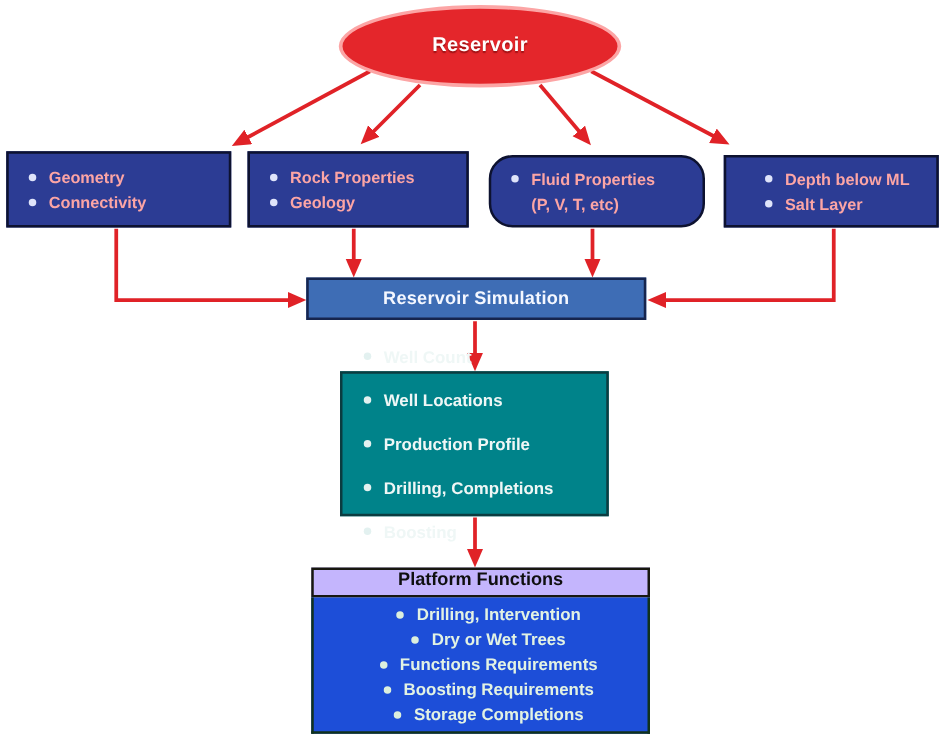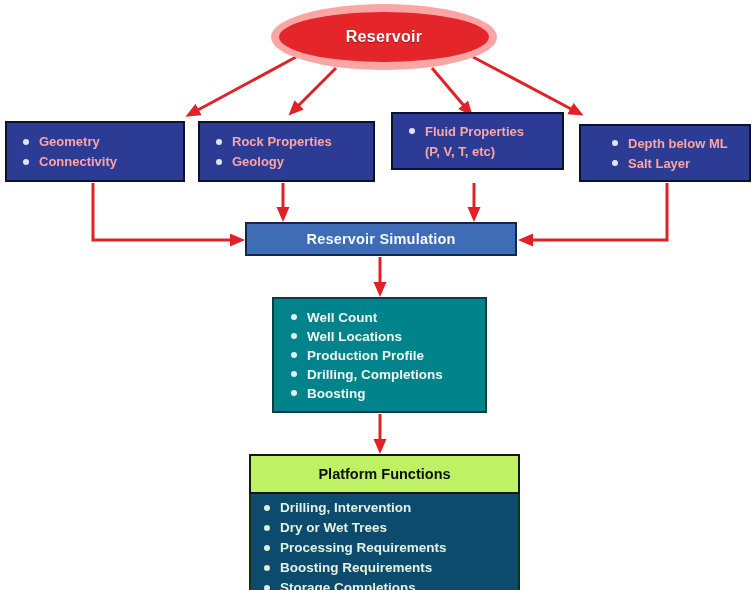--- a/index.html
+++ b/index.html
@@ -9,21 +9,21 @@
     background:#ffffff;
     font-family:"Liberation Sans", sans-serif;
     overflow:hidden;
   }
   .arrows{position:absolute;left:0;top:0;width:756px;height:590px;pointer-events:none;}
 
   
   .ellipse{
     position:absolute;left:271px;top:4px;width:226px;height:66px;
     background:#e4262b;
-    border:8px solid #fca5a5;
+    border:3px solid #fca5a5;
     border-radius:50%;
     display:flex;align-items:center;justify-content:center;
     box-sizing:border-box;
   }
   .ellipse .lbl{
     color:#ffffff;font-weight:bold;font-size:16px;letter-spacing:.3px;
     text-shadow:0 1px 1px rgba(100,0,0,.55);
   }
 
   
@@ -58,47 +58,48 @@
     border:2px solid #16254e;
     display:flex;align-items:center;justify-content:center;text-align:right;
   }
   .sim .lbl{color:#f4f7ff;font-weight:bold;font-size:14.5px;letter-spacing:.2px;}
 
   
   .teal{
     background:#00838a;
     border:2px solid #0b3c40;
     padding-left:17px;
-    gap:4px;
+    gap:20px;
   }
   .teal .txt{color:#eff7f6;font-size:13.5px;}
   .teal .dot{background:#e3f1f0;}
 
   
   .platform{
     position:absolute;left:249px;top:454px;width:271px;
     box-sizing:border-box;
   }
   .platform-header{
     box-sizing:border-box;
-    height:40px;
-    background:#bef264;
+    height:24px;
+    background:#c4b5fd;
     border:2px solid #17170f;
-    display:flex;align-items:center;justify-content:center;
+    display:flex;align-items:flex-start;justify-content:center;
   }
   .platform-header .lbl{color:#0f0f0f;font-weight:bold;font-size:14.5px;}
   .platform-body{
     box-sizing:border-box;
     height:109px;
-    background:#0c4a6e;
+    background:#1d4ed8;
     border:2px solid #10321c;
     border-top:none;
     display:flex;flex-direction:column;justify-content:center;
     padding-left:13px;
     gap:5px;
+    align-items:center;
   }
   .platform-body .txt{color:#e2f2e3;font-size:13.5px;}
   .platform-body .dot{background:#dcefdd;}
 </style>
 </head>
 <body>
 
 <div class="canvas">
 
   <svg class="arrows" viewBox="0 0 756 590" xmlns="http://www.w3.org/2000/svg">
@@ -140,21 +141,21 @@
     <div class="row">
       <span class="dot"></span>
       <span class="txt">Rock Properties</span>
     </div>
     <div class="row">
       <span class="dot"></span>
       <span class="txt">Geology</span>
     </div>
   </div>
 
-  <div class="bbox navy" style="left:391px;top:112px;width:173px;height:58px;">
+  <div class="bbox navy" style="left:391px;top:124px;width:173px;height:58px;border-radius:19px;">
     <div class="row">
       <span class="dot"></span>
       <span class="txt">Fluid Properties</span>
     </div>
     <div class="row no-bullet">
       <span class="dot"></span>
       <span class="txt">(P, V, T, etc)</span>
     </div>
   </div>
 
@@ -204,21 +205,21 @@
       <div class="row">
         <span class="dot"></span>
         <span class="txt">Drilling, Intervention</span>
       </div>
       <div class="row">
         <span class="dot"></span>
         <span class="txt">Dry or Wet Trees</span>
       </div>
       <div class="row">
         <span class="dot"></span>
-        <span class="txt">Processing Requirements</span>
+        <span class="txt">Functions Requirements</span>
       </div>
       <div class="row">
         <span class="dot"></span>
         <span class="txt">Boosting Requirements</span>
       </div>
       <div class="row">
         <span class="dot"></span>
         <span class="txt">Storage Completions</span>
       </div>
     </div>

